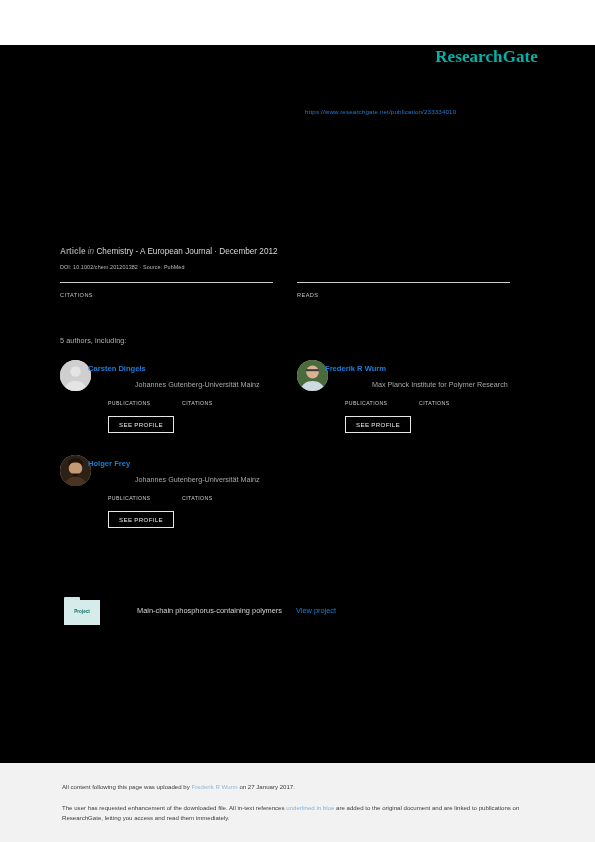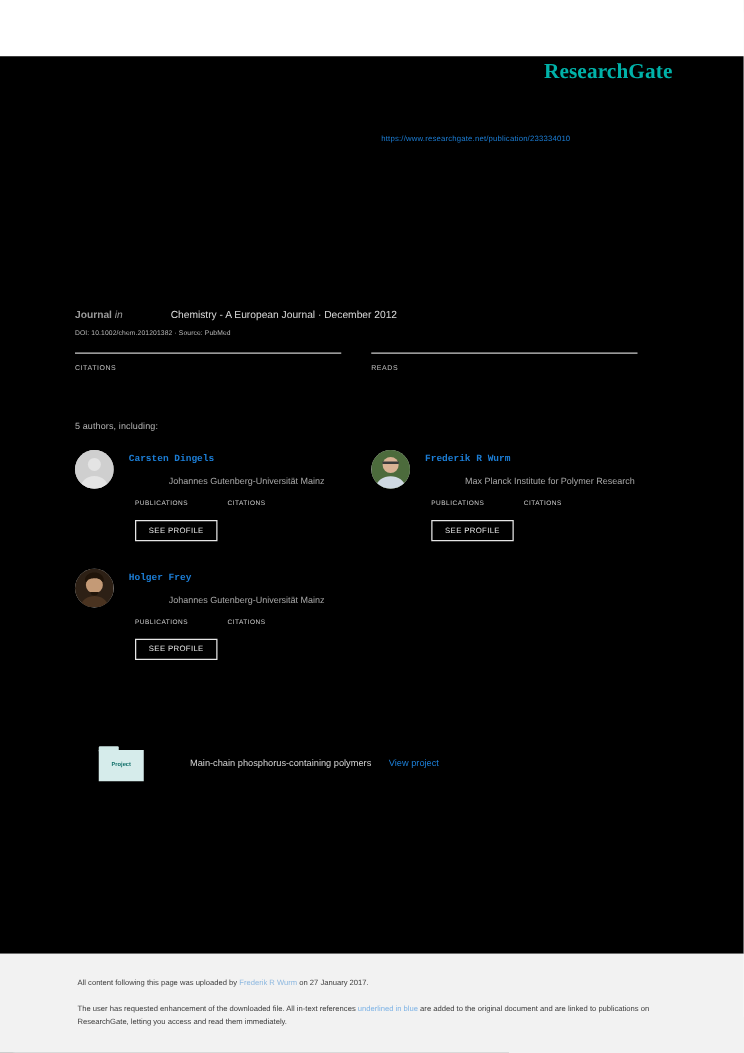--- a/index.html
+++ b/index.html
@@ -85,21 +85,21 @@
   }
   .article-line .kw {
     color: #9a9a9a;
     font-weight: bold;
   }
   .article-line .kw-it {
     color: #9a9a9a;
     font-weight: normal;
     font-style: italic;
   }
-  .article-line .jrnl { color: #d8d8d8; margin-left: 36px; }
+  .article-line .jrnl { color: #d8d8d8; }
 
   .doi-line {
     position: absolute;
     left: 60px; top: 264px;
     font-size: 5.4px;
     color: #b9b9b9;
     white-space: nowrap;
     letter-spacing: 0.1px;
   }
 
@@ -156,26 +156,25 @@
     left: 0; top: 0;
     width: 31px; height: 31px;
     border-radius: 50%;
     overflow: hidden;
     background: #cfcfcf;
   }
   .avatar svg { display: block; width: 31px; height: 31px; }
 
   .author-name {
     position: absolute;
-    left: 43px; top: 4px;
+    left: 28px; top: 4px;
     font-size: 7.6px;
     font-weight: bold;
     color: #1c7ed6;
     white-space: nowrap;
-    font-family: Liberation Mono, monospace;
   }
   .author-affil {
     position: absolute;
     left: 43px; top: 20px;
     font-size: 7.2px;
     color: #a8a8a8;
     white-space: nowrap;
     margin-left: 32px;
   }
 
@@ -220,21 +219,21 @@
     position: absolute;
     left: 60px; top: 566px;
     font-size: 7.2px;
     font-weight: bold;
     color: #b0b0b0;
     letter-spacing: 0.05px;
   }
 
   .project-row {
     position: absolute;
-    left: 79px; top: 597px;
+    left: 64px; top: 597px;
     width: 420px; height: 30px; padding-left: 24px;
   }
   .project-icon {
     position: absolute;
     left: 0; top: 0;
     width: 36px; height: 28px;
   }
   .folder-tab {
     position: absolute;
     left: 0; top: 0;
@@ -311,21 +310,21 @@
   <div class="dark-slab"></div>
 
   <div class="brand">ResearchGate</div>
 
   <div class="pub-url">https://www.researchgate.net/publication/233334010</div>
 
   <div class="title-block"></div>
   <div class="title-sub"></div>
 
   <div class="article-line">
-    <span class="kw">Journal</span>
+    <span class="kw">Article</span>
     <span class="kw-it">in</span>
     <span class="jrnl">Chemistry - A European Journal · December 2012</span>
   </div>
   <div class="doi-line">DOI: 10.1002/chem.201201382 · Source: PubMed</div>
 
   <div class="metric-rule left"></div>
   <div class="metric-rule right"></div>
 
   <div class="metric-num left"></div>
   <div class="metric-label left">CITATIONS</div>

